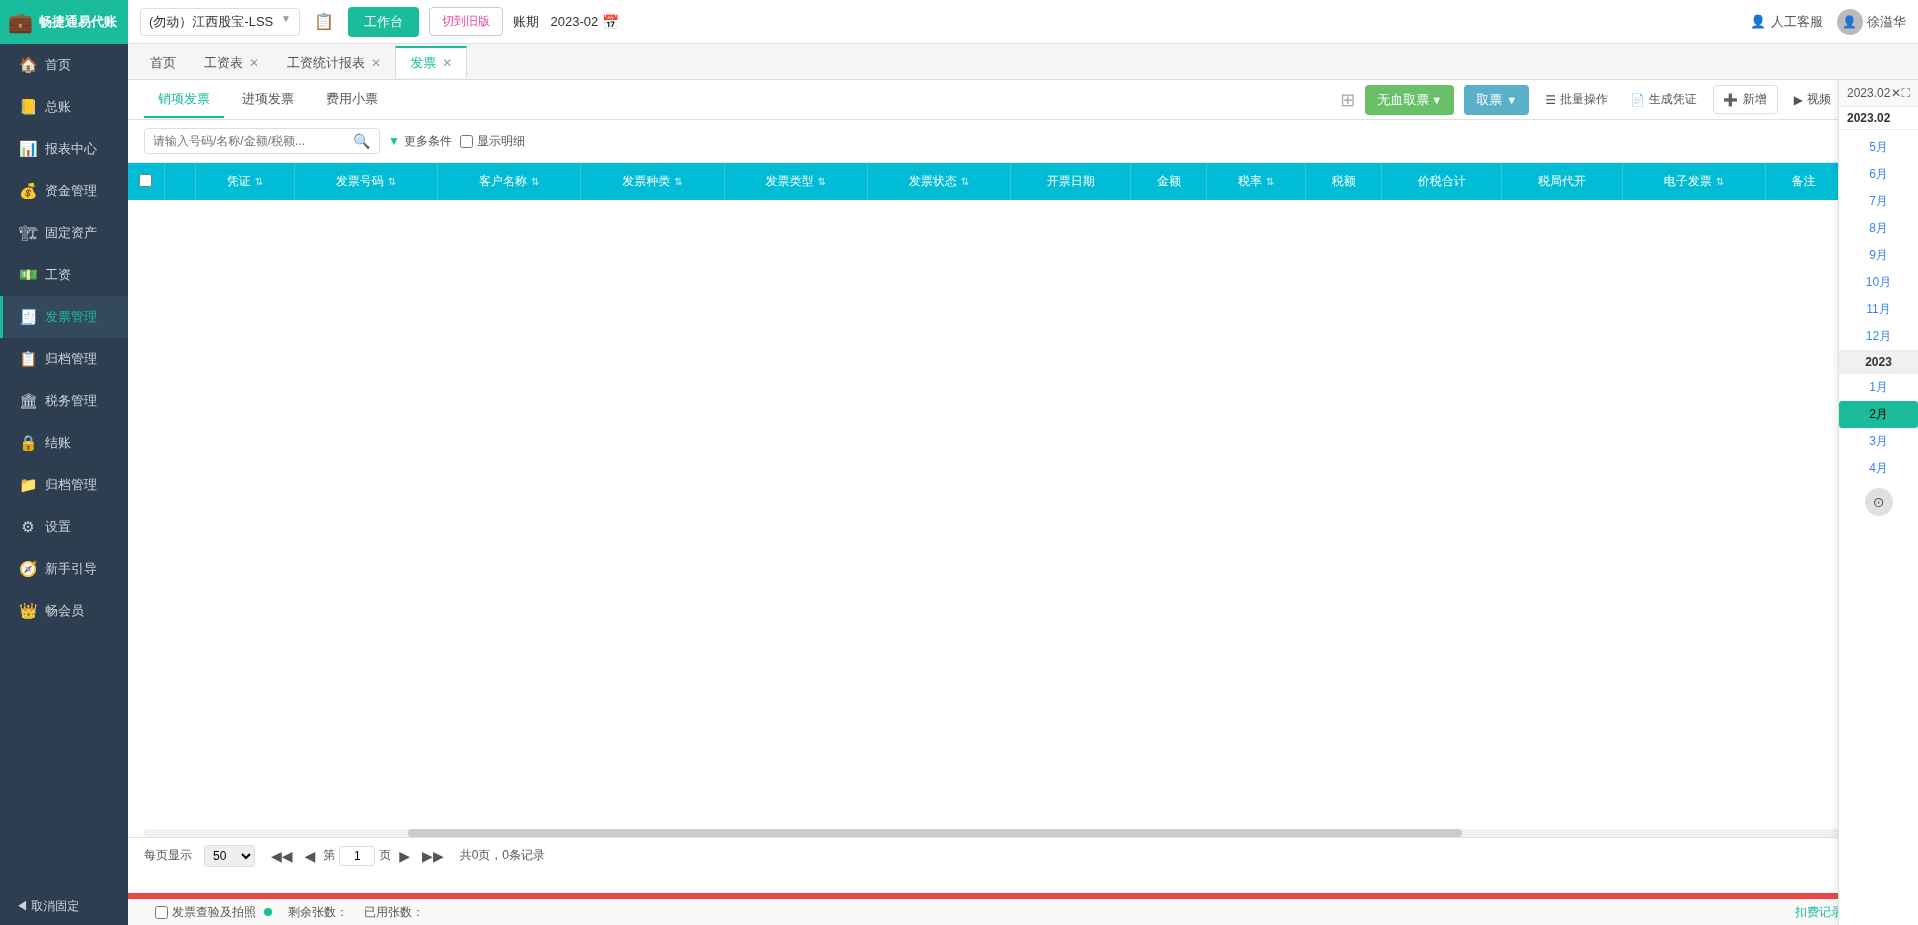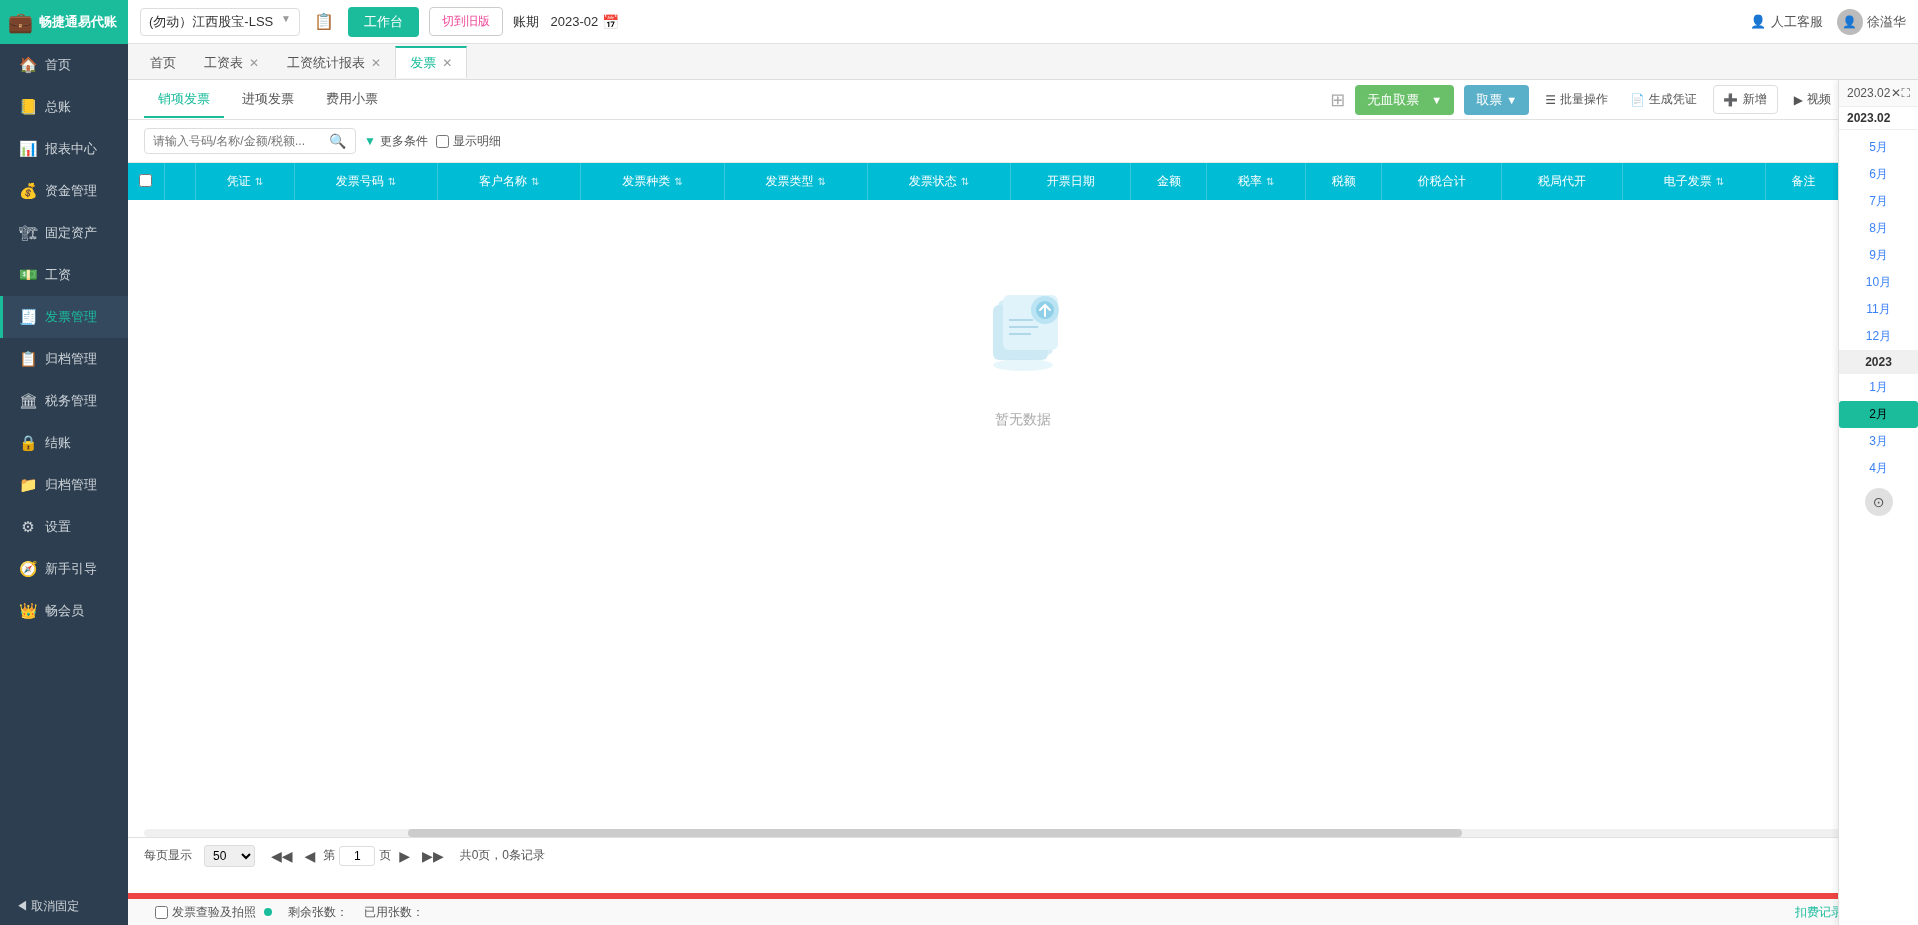--- a/index.html
+++ b/index.html
@@ -44,27 +44,27 @@
     .content-area { flex: 1; background: #fff; display: flex; flex-direction: column; overflow: hidden; position: relative; }
 
     
     .sub-tab-bar { display: flex; align-items: center; padding: 0 16px; border-bottom: 1px solid #e0e0e0; height: 40px; gap: 4px; }
     .sub-tab { padding: 8px 14px; font-size: 13px; color: #555; cursor: pointer; border-bottom: 2px solid transparent; }
     .sub-tab.active { color: #1abc9c; border-bottom: 2px solid #1abc9c; font-weight: 500; }
 
     
     .toolbar { display: flex; align-items: center; padding: 8px 16px; gap: 8px; border-bottom: 1px solid #e8e8e8; }
     .toolbar-left { display: flex; align-items: center; gap: 8px; flex: 1; }
-    .search-box { display: flex; align-items: center; border: 1px solid #ddd; border-radius: 4px; padding: 4px 8px; width: 212px; gap: 4px; }
+    .search-box { display: flex; align-items: center; border: 1px solid #ddd; border-radius: 4px; padding: 4px 8px; width: 236px; gap: 4px; }
     .search-box input { border: none; outline: none; font-size: 12px; color: #999; width: 100%; background: transparent; }
     .search-icon { color: #aaa; font-size: 14px; cursor: pointer; }
     .filter-btn { display: flex; align-items: center; gap: 4px; color: #555; font-size: 12px; cursor: pointer; }
     .filter-icon { color: #1abc9c; }
     .show-detail { display: flex; align-items: center; gap: 4px; font-size: 12px; color: #555; cursor: pointer; }
-    .btn-no-ticket { background: #6abf69; color: #fff; border: none; border-radius: 4px; padding: 6px 12px; font-size: 13px; cursor: pointer; display: flex; align-items: center; gap: 12px; }
+    .btn-no-ticket { background: #6abf69; color: #fff; border: none; border-radius: 4px; padding: 6px 12px; font-size: 13px; cursor: pointer; display: flex; align-items: center; gap: 2px; }
     .btn-no-ticket-arrow { font-size: 11px; }
     .btn-ticket { background: #5ab0c8; color: #fff; border: none; border-radius: 4px; padding: 6px 12px; font-size: 13px; cursor: pointer; display: flex; align-items: center; gap: 4px; }
     .btn-action { background: transparent; border: none; font-size: 12px; color: #555; cursor: pointer; padding: 4px 6px; display: flex; align-items: center; gap: 4px; }
     .btn-new { background: transparent; border: 1px solid #ddd; border-radius: 4px; font-size: 12px; color: #555; cursor: pointer; padding: 5px 10px; display: flex; align-items: center; gap: 4px; }
     .grid-icon { font-size: 18px; color: #aaa; cursor: pointer; }
 
     
     .table-container { flex: 1; overflow: auto; }
     .data-table { width: 100%; border-collapse: collapse; min-width: 1600px; }
     .data-table thead tr { background: #00bcd4; color: #fff; }
@@ -362,37 +362,20 @@
               </th>
               <th>
                 <span>操作</span>
               </th>
             </tr>
           </thead>
           <tbody>
           </tbody>
         </table>
 
-        <div class="empty-state">
-          <div style="font-size:80px; color:#a8d8ea; margin-bottom:12px;">
-            <svg width="100" height="100" viewBox="0 0 100 100">
-              <ellipse cx="50" cy="85" rx="30" ry="6" fill="#d0eef8" opacity="0.5"></ellipse>
-              <rect x="20" y="25" width="55" height="55" rx="6" fill="#b8e0f0" opacity="0.7"></rect>
-              <rect x="25" y="20" width="55" height="55" rx="6" fill="#cce8f4" opacity="0.8"></rect>
-              <rect x="30" y="15" width="55" height="55" rx="6" fill="#e0f3fa"></rect>
-              <circle cx="72" cy="30" r="14" fill="#a0d8ef" opacity="0.6"></circle>
-              <circle cx="72" cy="30" r="9" fill="#7ec8e3" opacity="0.7"></circle>
-              <path d="M67 30 L72 25 L77 30 M72 25 L72 36" stroke="#fff" stroke-width="2" fill="none" stroke-linecap="round"></path>
-              <line x1="36" y1="40" x2="60" y2="40" stroke="#b0d8e8" stroke-width="2"></line>
-              <line x1="36" y1="47" x2="65" y2="47" stroke="#b0d8e8" stroke-width="2"></line>
-              <line x1="36" y1="54" x2="58" y2="54" stroke="#b0d8e8" stroke-width="2"></line>
-            </svg>
-          </div>
-          <div class="empty-text">暂无数据</div>
-        </div>
       </div>
 
       <div class="scrollbar-track">
         <div class="scrollbar-thumb"></div>
       </div>
 
       <div class="bottom-bar">
         <span>每页显示</span>
         <select style="border:1px solid #ddd; border-radius:3px; padding:2px 4px; font-size:12px;">
           <option>50</option>

